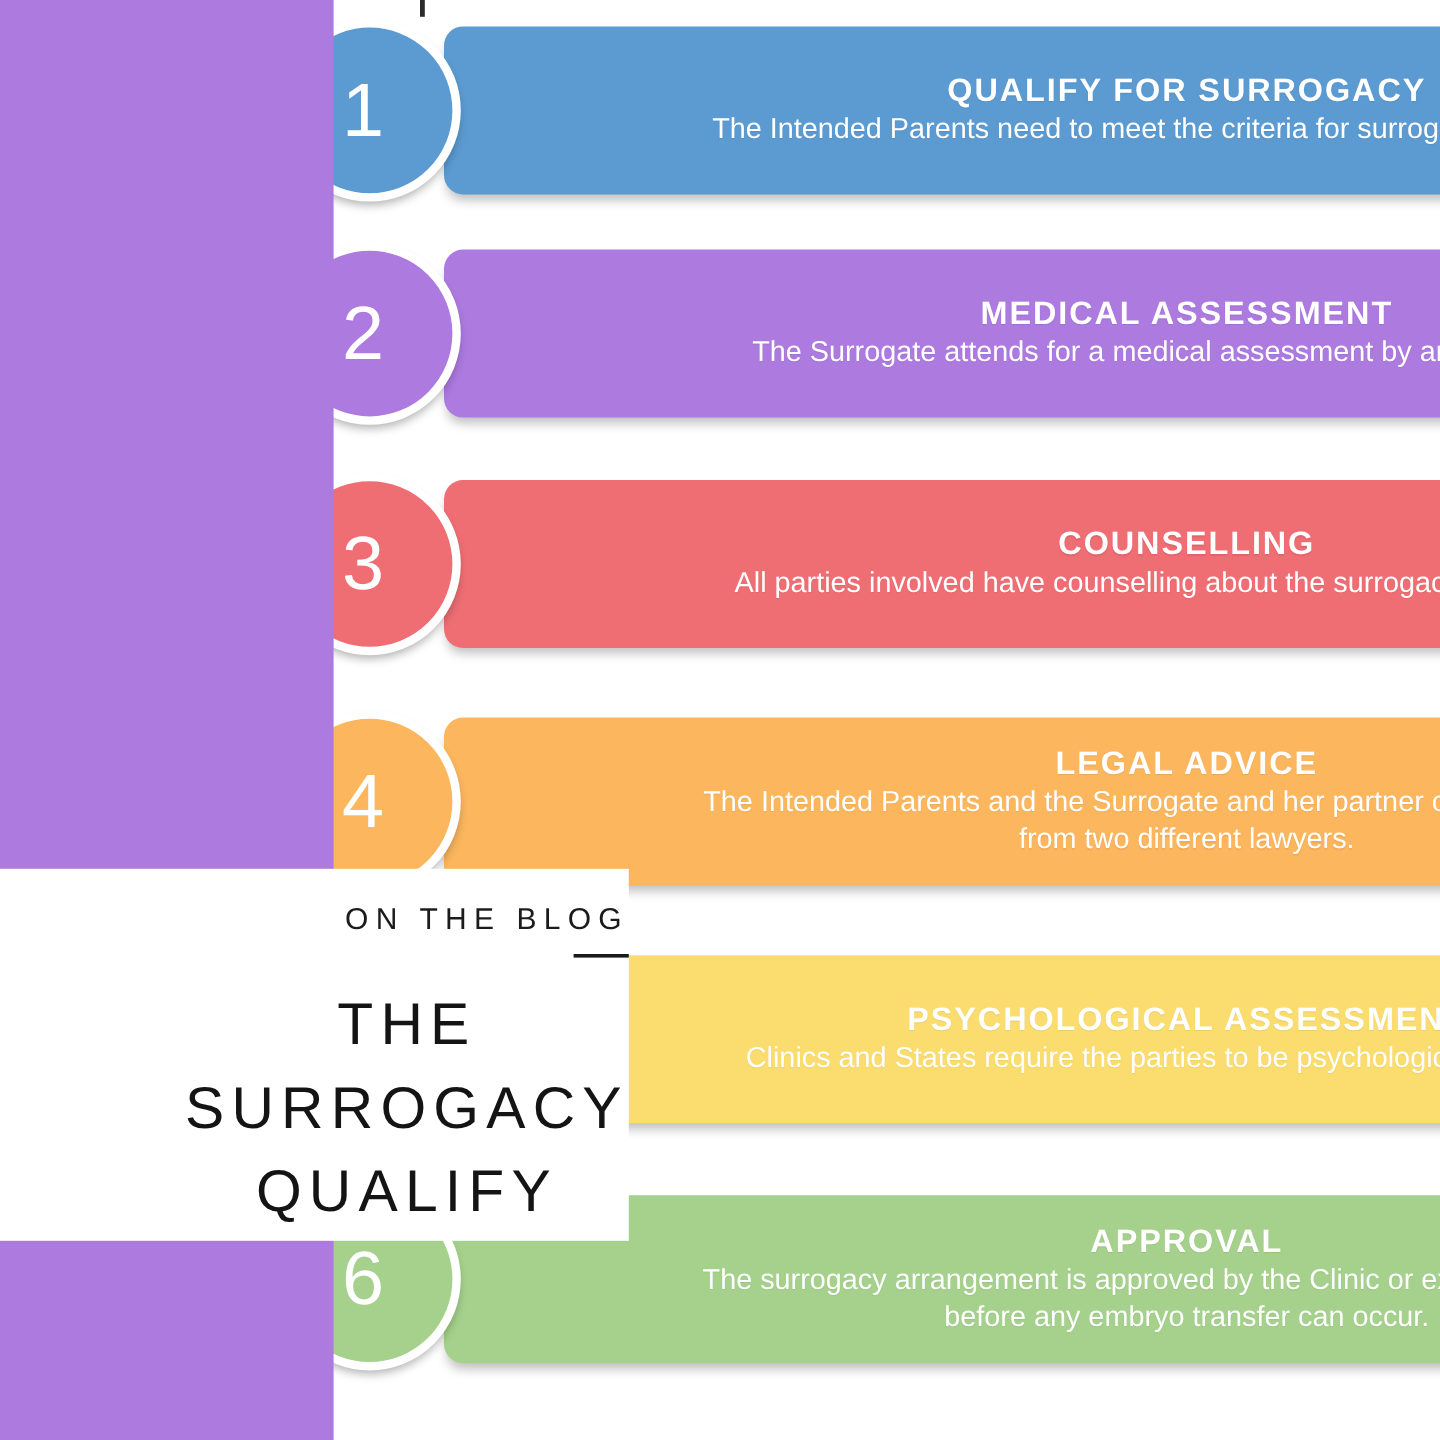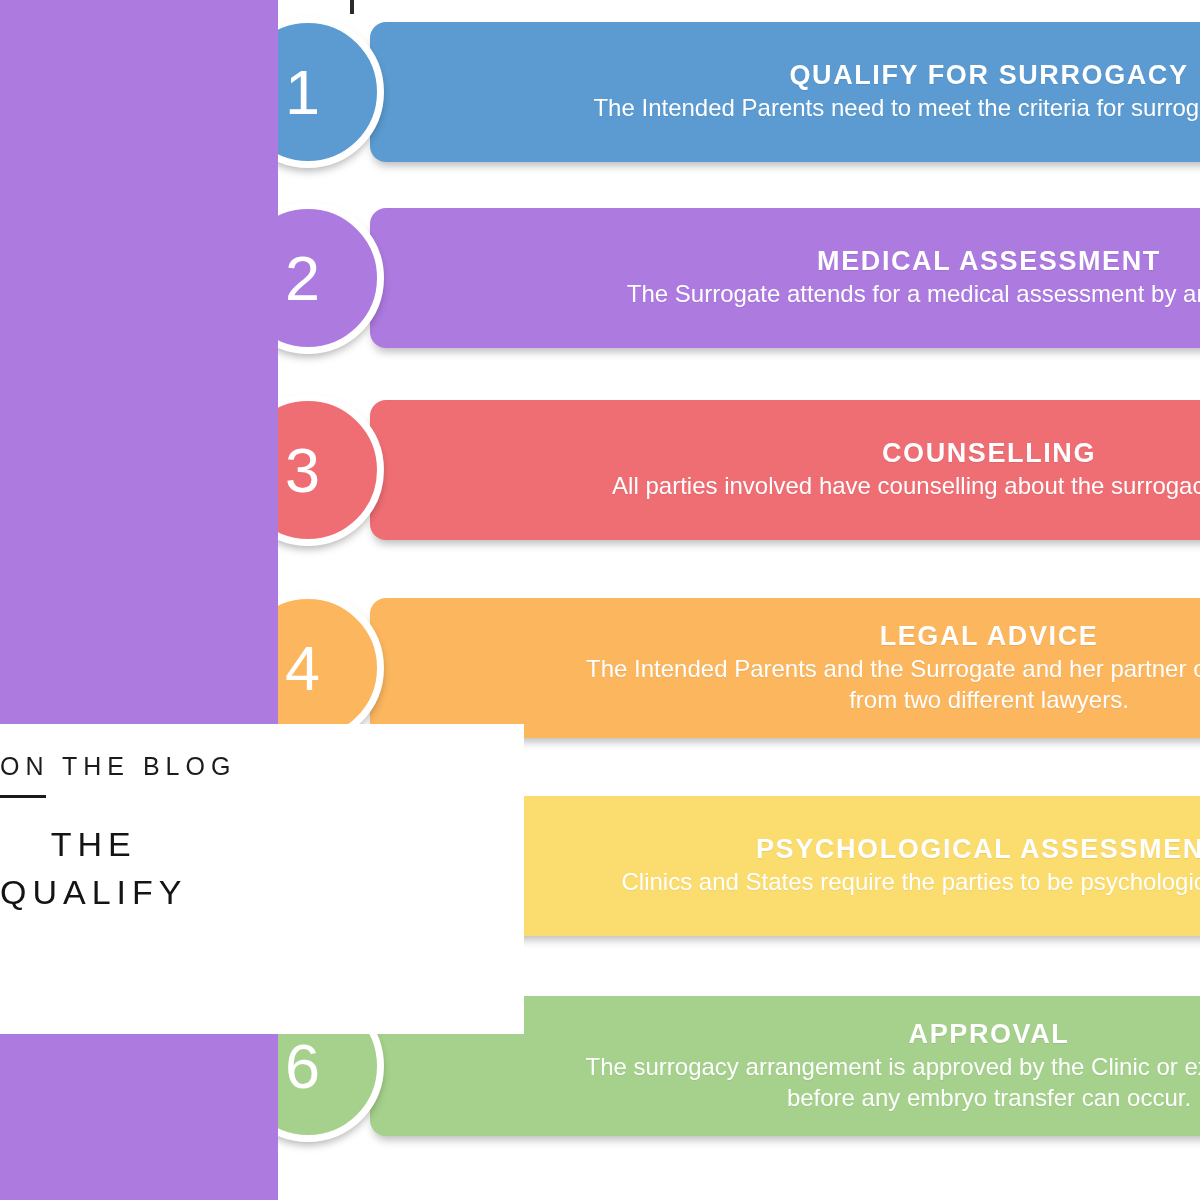--- a/index.html
+++ b/index.html
@@ -134,21 +134,21 @@
   #title-card {
     position: absolute;
     left: 0;
     top: 724px;
     width: 524px;
     height: 310px;
     background: #ffffff;
     z-index: 20;
     display: flex;
     flex-direction: column;
-    align-items: flex-start;
+    align-items: flex-end;
     justify-content: flex-start;
     padding-top: 28px;
     box-sizing: border-box;
   }
 
   #eyebrow {
     font-size: 25px;
     letter-spacing: 6px;
     color: #1b1b1b;
     font-weight: 300;
@@ -157,21 +157,21 @@
   }
 
   #divider {
     width: 46px;
     height: 3px;
     background: #1b1b1b;
     margin: 14px 0 22px 0;
   }
 
   #main-title {
-    font-size: 34px;
+    font-size: 49px;
     letter-spacing: 6px;
     color: #141414;
     font-weight: 300;
     line-height: 1.42;
     text-align: center;
     font-family: "Liberation Sans", sans-serif;
     max-width: 430px;
   }
 </style>
 </head>
@@ -257,17 +257,18 @@
 
   </div>
 
   <div id="sidebar" style="background-color: rgb(173, 122, 224);"></div>
 
   <div id="title-card">
     <div id="eyebrow">ON THE BLOG</div>
     <div id="divider"></div>
     <div id="main-title">
       <div>THE</div>
+      <div>SURROGACY</div>
       <div>QUALIFY</div>
     </div>
   </div>
 
 </div>
 
 </body></html>

